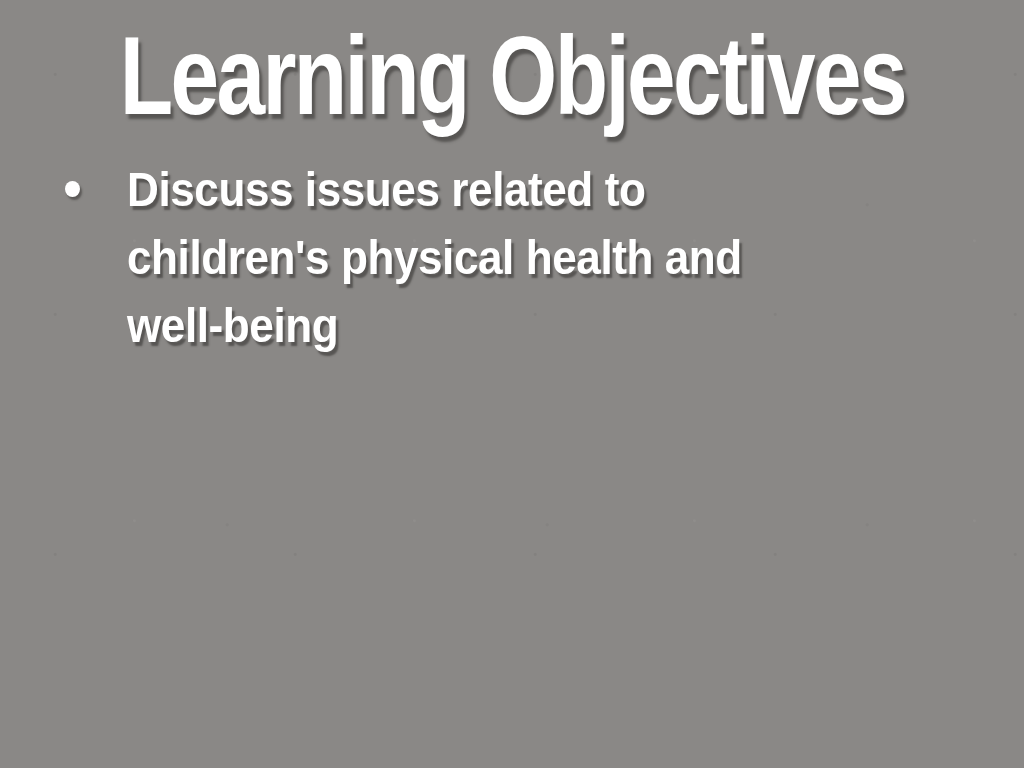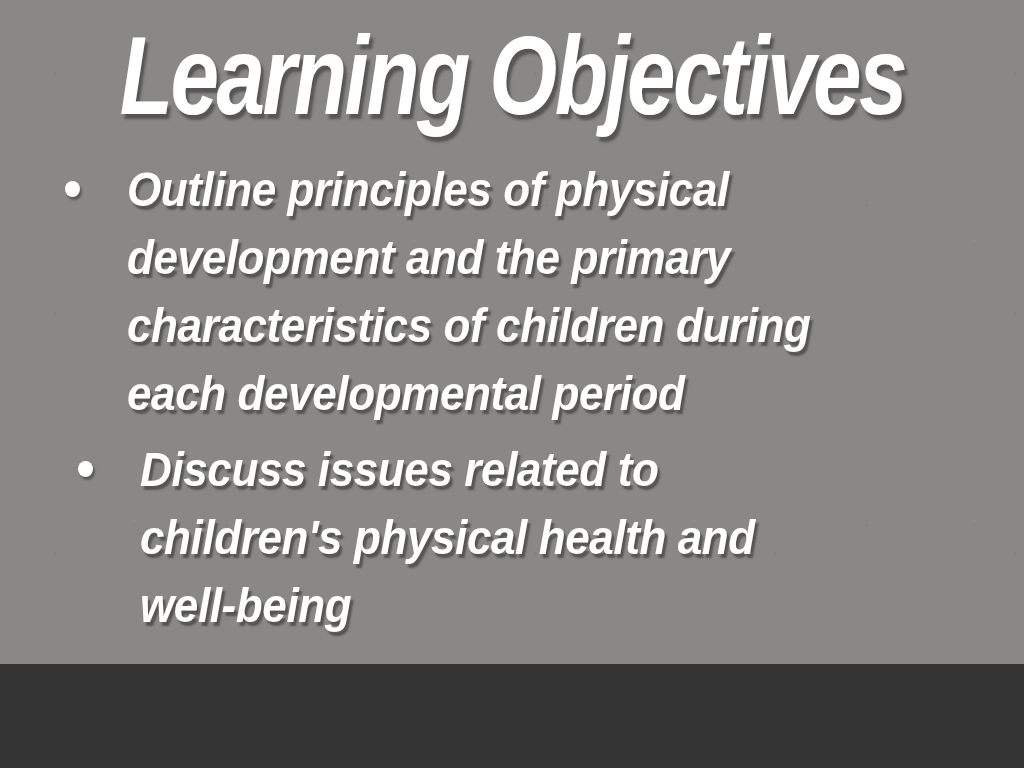--- a/index.html
+++ b/index.html
@@ -3,31 +3,30 @@
 <meta charset="utf-8">
 <style>
   html, body {
     margin: 0;
     padding: 0;
     background: #333;
   }
   .slide {
     position: relative;
     width: 1024px;
-    height: 664px;
+    height: 768px;
     overflow: hidden;
     background: var(--background, #8a8886);
     font-family: "Liberation Sans", sans-serif;
     
     background-image:
       radial-gradient(circle at 23% 31%, rgba(0,0,0,0.05) 0 1px, transparent 2px),
       radial-gradient(circle at 71% 64%, rgba(0,0,0,0.04) 0 1px, transparent 2px),
       radial-gradient(circle at 48% 86%, rgba(255,255,255,0.04) 0 1px, transparent 2px);
     background-size: 240px 240px, 320px 320px, 280px 280px;
-    font-style: italic;
   }
   .title {
     margin-top: 12px;
     text-align: center;
     white-space: nowrap;
   }
   .title-inner {
     display: inline-block;
     font-size: 112px;
     line-height: 1.15;
@@ -76,27 +75,20 @@
 <body>
 
 <div class="slide">
 
   <div class="title">
     <span class="title-inner">Learning Objectives</span>
   </div>
 
   <div class="bullets">
 
-    <div class="bullet">
-      <span class="bullet-dot"></span>
-      <span class="bullet-text">Outline principles of physical
-development and the primary
-characteristics of children during
-each developmental period</span>
-    </div>
 
     <div class="bullet">
       <span class="bullet-dot"></span>
       <span class="bullet-text">Discuss issues related to
 children's physical health and
 well-being</span>
     </div>
 
   </div>
 

